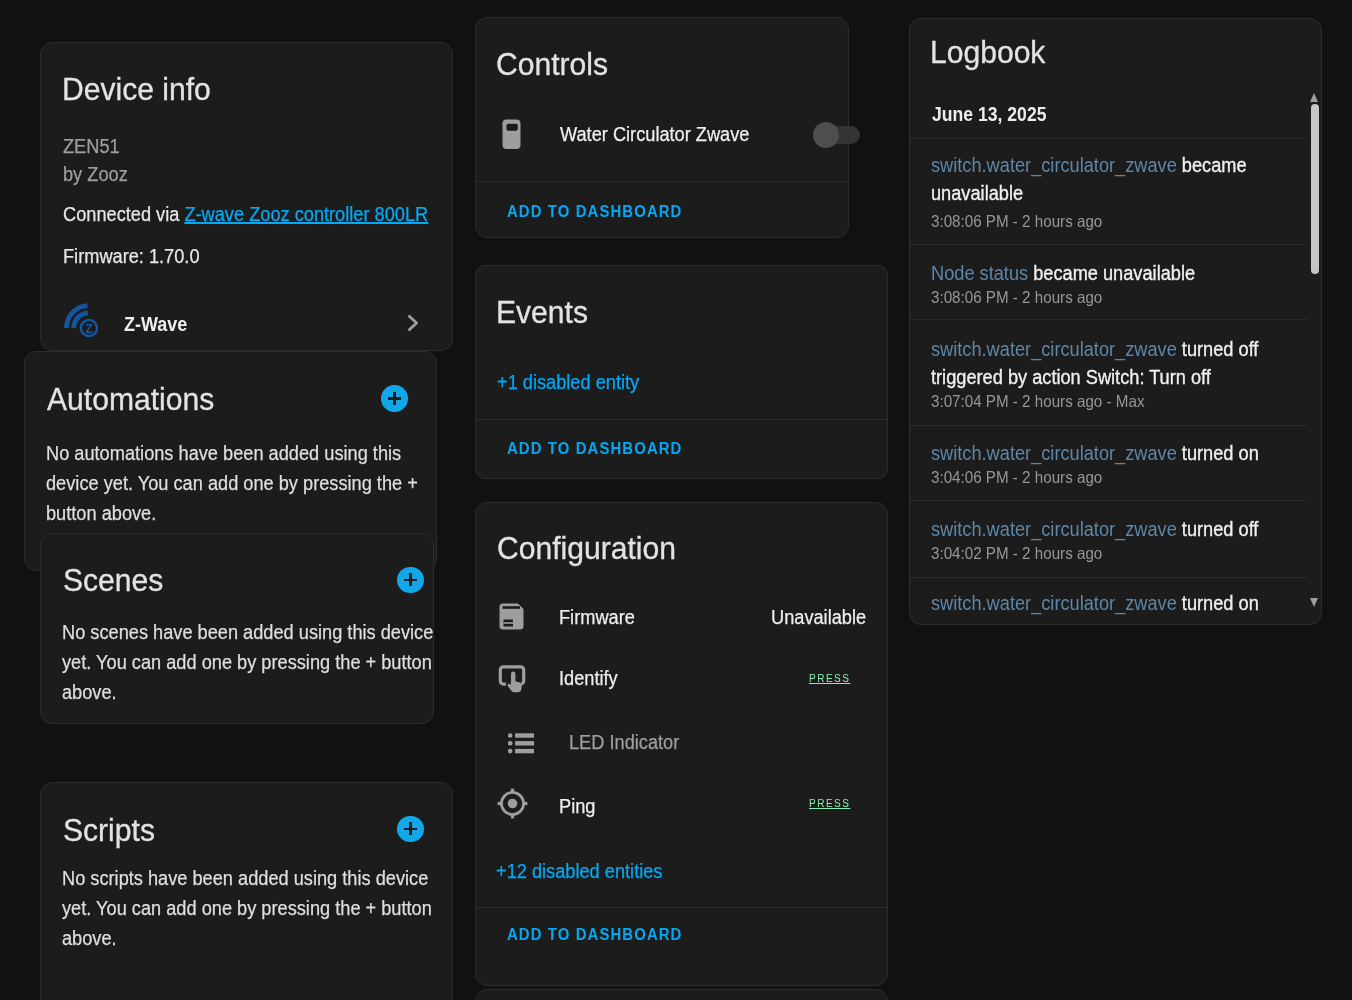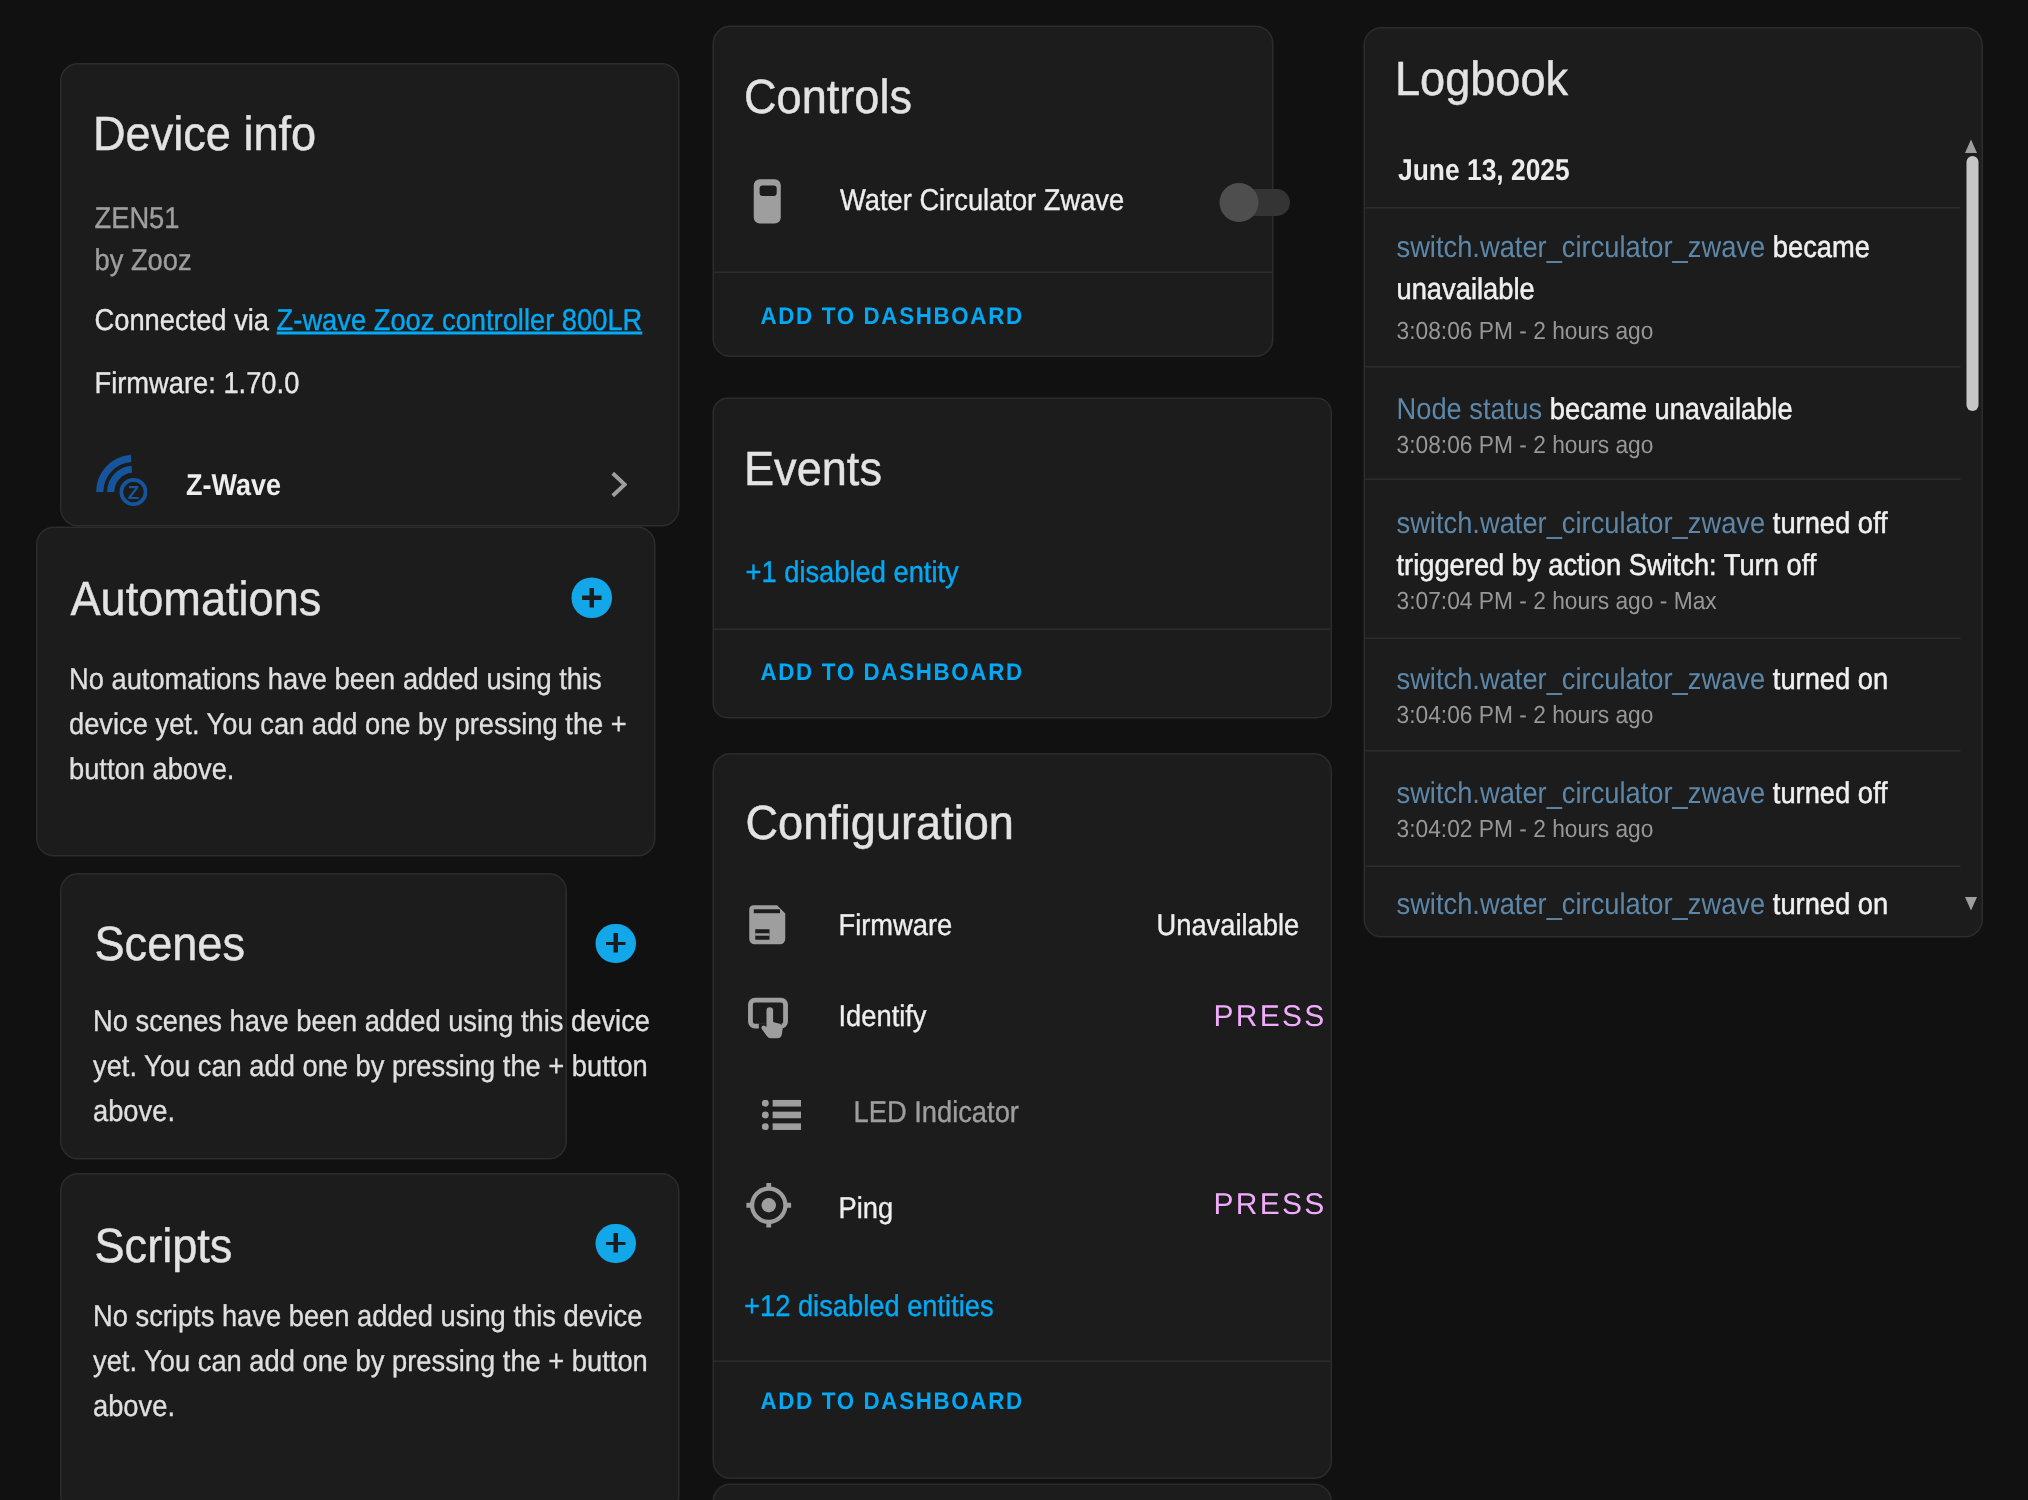--- a/index.html
+++ b/index.html
@@ -18,22 +18,22 @@
   .sec { color:#9e9e9e; }
   .blue { color:#03a9f4; }
   .addbtn { position:absolute; font-size:16px; font-weight:700; letter-spacing:1.2px;
     color:#03a9f4; white-space:nowrap; line-height:16px; transform:scaleX(0.93); transform-origin:0 50%; }
   .divider { position:absolute; height:1px; background:#2c2c2c; left:0; right:0; }
   .plusbtn { position:absolute; width:26.5px; height:26.5px; border-radius:50%; background:#12a7e9; }
   .plusbtn::before { content:""; position:absolute; left:6.6px; top:12px; width:13.2px; height:2.5px; background:#1c1c1c; }
   .plusbtn::after { content:""; position:absolute; top:6.6px; left:12px; height:13.2px; width:2.5px; background:#1c1c1c; }
   .ename { position:absolute; font-size:20px; line-height:20px; color:#eeeeee; -webkit-text-stroke:0.25px currentColor;
     white-space:nowrap; transform:scaleX(0.91); transform-origin:0 50%; }
-  .press { position:absolute; font-size:20px; line-height:15.5px; color:#f0abfc;
-    letter-spacing:1.5px; white-space:nowrap; }
+  .press { position:absolute; font-size:10px; line-height:15.5px; color:#86efac;
+    letter-spacing:1.5px; white-space:nowrap;text-decoration:underline; }
   .lbmsg { position:absolute; font-size:20px; line-height:28px; color:#e8e8e8;
     white-space:nowrap; transform:scaleX(0.91); transform-origin:0 0; }
   .lbmsg a { color:#5d87a9; text-decoration:none; }
   .lbmsg .w { color:#f0f0f0; -webkit-text-stroke:0.35px #f0f0f0; }
   .lbtime { position:absolute; font-size:16.5px; color:#979797; line-height:24px;
     white-space:nowrap; transform:scaleX(0.92); transform-origin:0 0; }
 </style>
 </head>
 <body>
 
@@ -56,21 +56,21 @@
     <path d="M1.5 1.5 L9.5 9 L1.5 16.5" fill="none" stroke="#9e9e9e" stroke-width="2.6"></path>
   </svg>
 </div>
 
 <div class="card" style="left:24px; top:351px; width:413px; height:220px;">
   <div class="title" style="left:22px; top:30.7px;">Automations</div>
   <div class="plusbtn" style="left:356.3px; top:33.4px;"></div>
   <div class="b30" style="left:21px; top:85.6px;">No automations have been added using this<br>device yet. You can add one by pressing the +<br>button above.</div>
 </div>
 
-<div class="card" style="left:40px; top:582px; width:338px; height:191px;">
+<div class="card" style="left:40px; top:533px; width:394px; height:191px;">
   <div class="title" style="left:22px; top:29.9px;">Scenes</div>
   <div class="plusbtn" style="left:356.3px; top:32.7px;"></div>
   <div class="b30" style="left:21px; top:82.6px;">No scenes have been added using this device<br>yet. You can add one by pressing the + button<br>above.</div>
 </div>
 
 <div class="card" style="left:40px; top:782px; width:413px; height:227px;">
   <div class="title" style="left:22px; top:30.8px;">Scripts</div>
   <div class="plusbtn" style="left:356.3px; top:32.7px;"></div>
   <div class="b30" style="left:21px; top:80px;">No scripts have been added using this device<br>yet. You can add one by pressing the + button<br>above.</div>
 </div>

